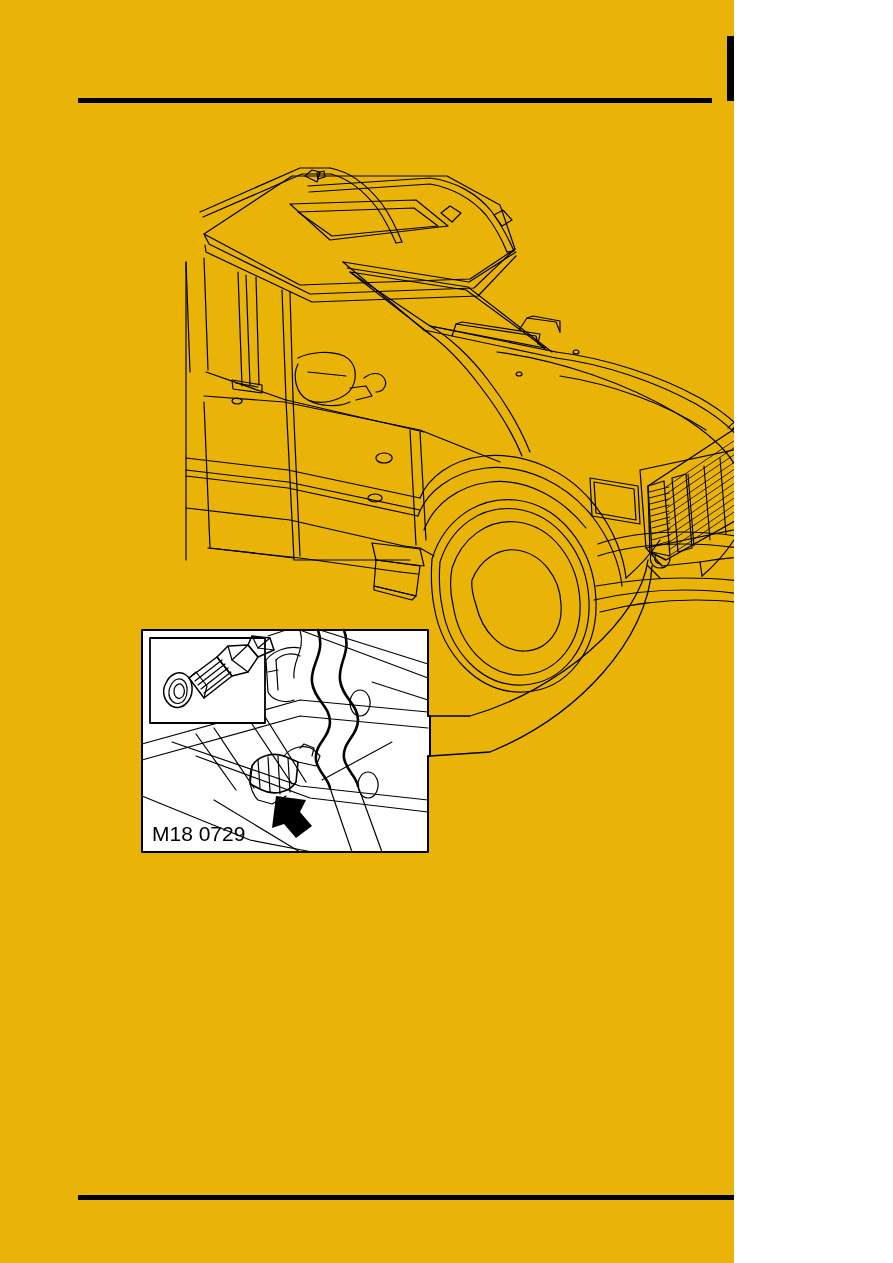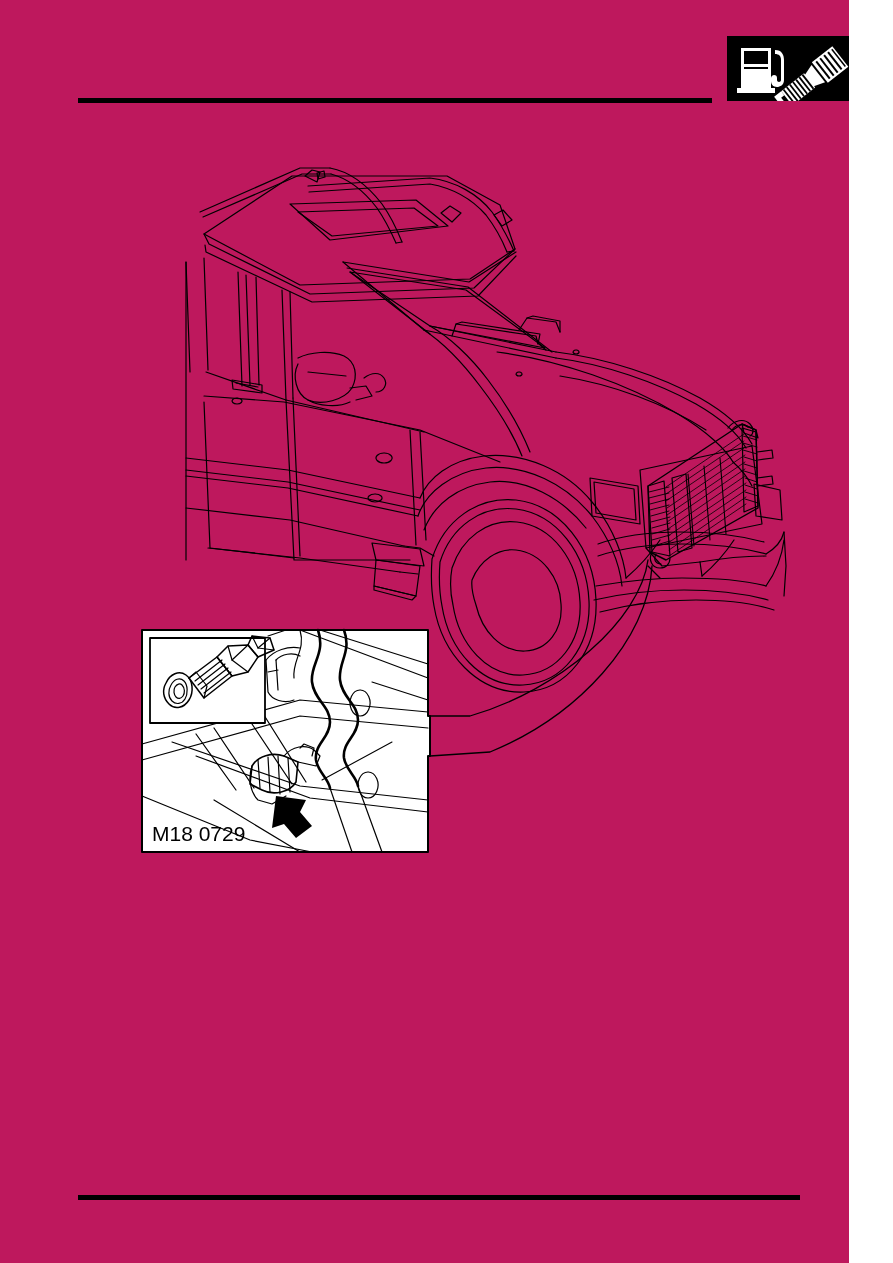--- a/index.html
+++ b/index.html
@@ -7,23 +7,23 @@
     margin: 0;
     padding: 0;
     background: #ffffff;
   }
   body {
     font-family: "Liberation Sans", sans-serif;
     -webkit-font-smoothing: antialiased;
   }
   #page {
     position: relative;
-    width: 849px;
+    width: 734px;
     height: 1263px;
-    background: #be185d;
+    background: #eab308;
     overflow: hidden;
   }
 
   
   #header-rule {
     position: absolute;
     left: 78px;
     top: 98px;
     width: 634px;
     height: 5px;

